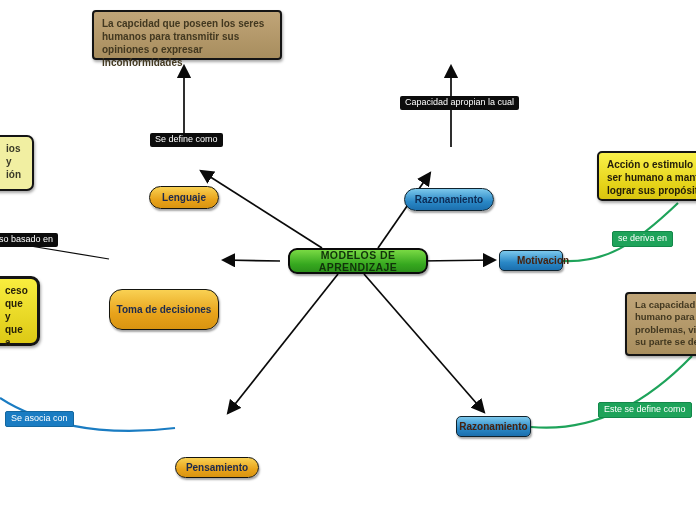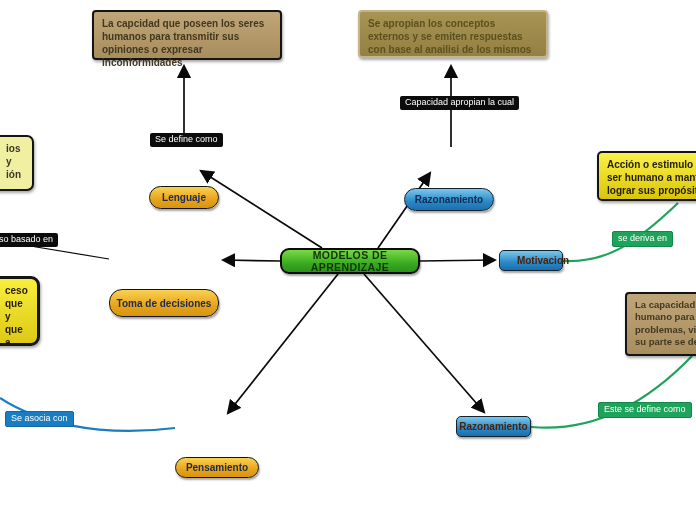--- a/index.html
+++ b/index.html
@@ -23,21 +23,21 @@
   }
   .blue{
     background:linear-gradient(#7cc8ec,#2a88c6 60%,#1b6fae);
     border:1.6px solid #10232e;font-size:10px;
   }
   .blue-navy{color:#0d2b55;}
   .blue-maroon{color:#46220f;}
   .central{
     background:linear-gradient(#79d944,#36a81f 65%,#2c911a);
     border:2.6px solid #0a0a0a;border-radius:9px;color:#11330a;
-    font-size:10.5px;letter-spacing:.4px;
+    font-size:10.5px;letter-spacing:.4px;margin-left:8px;
   }
 
   
   .linklabel{
     position:absolute;font-size:9px;padding:2px 5px;border-radius:2px;
     color:#ffffff;white-space:nowrap;line-height:1.1;
   }
   .lbl-black{background:#0c0c0c;}
   .lbl-green{background:#1ea35a;border:1px solid #13884a;}
   .lbl-blue{background:#1a7cc2;border:1px solid #14679f;}
@@ -101,21 +101,20 @@
 
     <path d="M562,261 C605,263 633,246 678,203" fill="none" stroke="#1ea35a" stroke-width="2.2"></path>
 
     <path d="M531,427 C585,432 638,412 692,356" fill="none" stroke="#1ea35a" stroke-width="2.2"></path>
 
     <path d="M0,398 C35,421 95,438 175,428" fill="none" stroke="#1a7cc2" stroke-width="2.2"></path>
   </svg>
 
   <div class="defbox tan" style="left:92px;top:10px;width:190px;height:50px;">La capcidad que poseen los seres humanos para transmitir sus opiniones o expresar inconformidades</div>
 
-  <div class="defbox tan-light" style="left:358px;top:10px;width:190px;height:48px;">Se apropian los conceptos externos y se emiten respuestas con base al anailisi de los mismos</div>
 
   <div class="defbox pale-yellow" style="left:-52px;top:135px;width:86px;height:56px;padding-left:56px;">ios y
 ión</div>
 
   <div class="defbox bright-yellow" style="left:597px;top:151px;width:150px;height:50px;">Acción o estimulo que
 ser humano a mantene
 lograr sus propósitos u</div>
 
   <div class="defbox bright-yellow-thick" style="left:-62px;top:276px;width:102px;height:70px;padding-left:64px;">ceso
 que
@@ -138,21 +137,21 @@
   <div class="linklabel lbl-blue" style="left:5px;top:411px;">Se asocia con</div>
 
   <div class="linklabel lbl-green" style="left:598px;top:402px;">Este se define como</div>
 
   <div class="node central" style="left:280px;top:248px;width:140px;height:26px;">MODELOS DE APRENDIZAJE</div>
 
   <div class="node pill orange" style="left:149px;top:146px;width:70px;height:23px;">Lenguaje</div>
 
   <div class="node pill blue blue-navy" style="left:404px;top:148px;width:90px;height:23px;">Razonamiento</div>
 
-  <div class="node pill orange" style="left:109px;top:249px;width:110px;height:28px;">Toma de decisiones</div>
+  <div class="node pill orange" style="left:109px;top:249px;width:110px;height:41px;">Toma de decisiones</div>
 
   <div class="node rrect blue blue-maroon" style="left:499px;top:250px;width:64px;height:21px;padding-left:24px;">Motivacion</div>
 
   <div class="node pill orange" style="left:175px;top:417px;width:84px;height:21px;">Pensamiento</div>
 
   <div class="node rrect blue blue-maroon" style="left:456px;top:416px;width:75px;height:21px;">Razonamiento</div>
 
 </div>
 
 </body></html>

